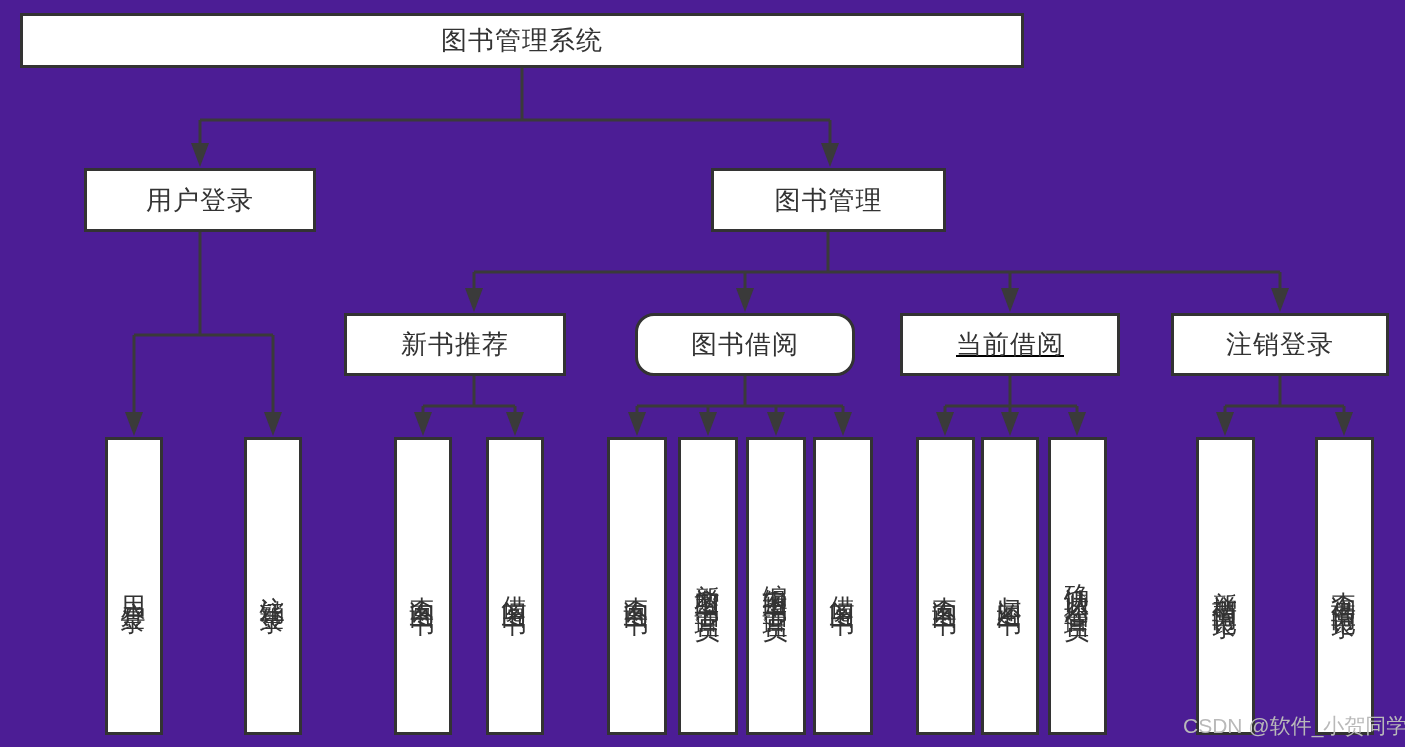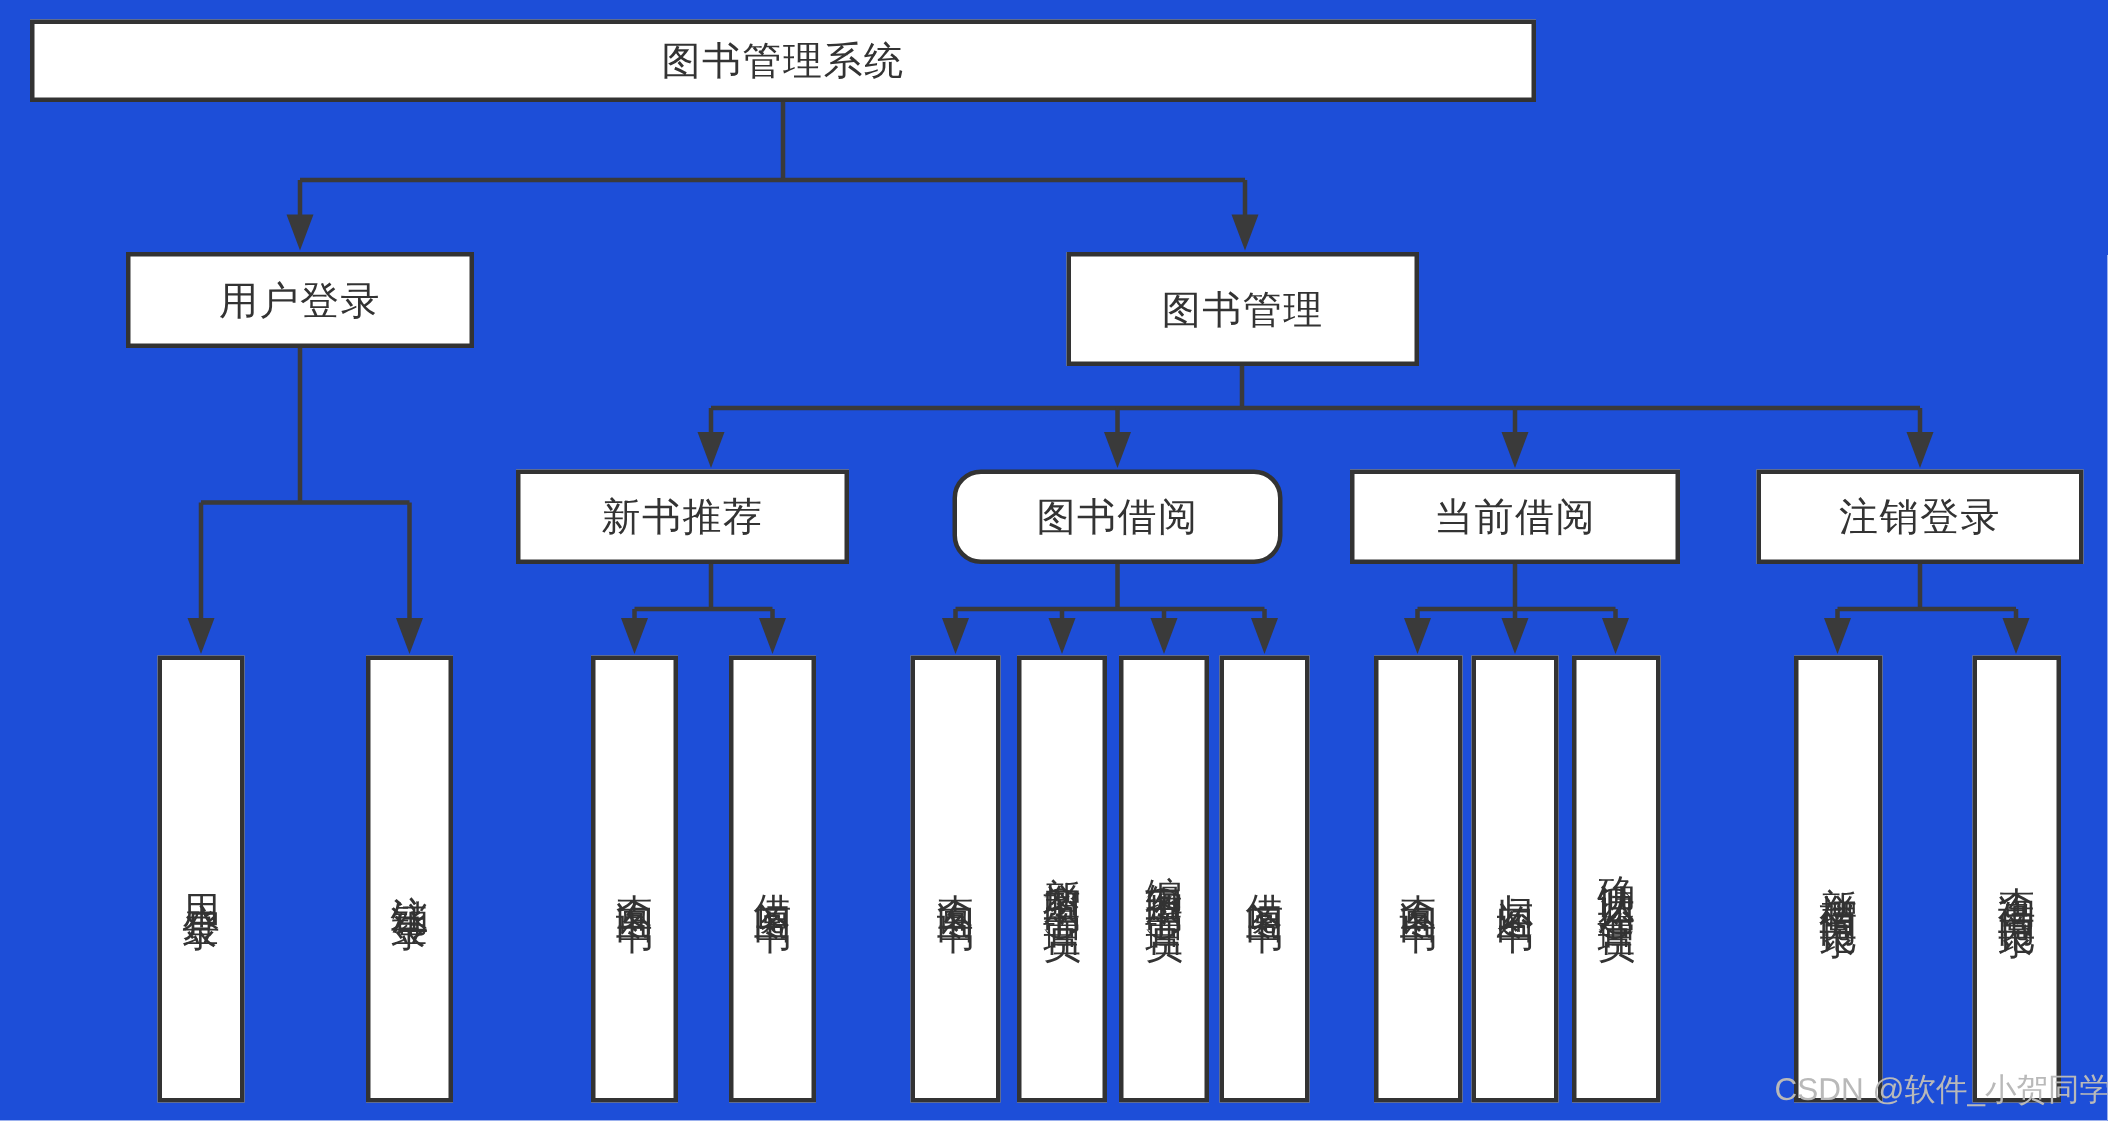--- a/index.html
+++ b/index.html
@@ -1,19 +1,19 @@
 <!DOCTYPE html>
 <html><head>
 <meta charset="utf-8">
 <style>
   html,body{margin:0;padding:0;background:#ffffff;}
   #stage{
     position:relative;
     width:1405px;height:747px;
-    background:#1d4ed8;
+    background:#4c1d95;
     overflow:hidden;
     font-family:"Liberation Sans","DejaVu Sans",sans-serif;
   }
   #wires{position:absolute;left:0;top:0;z-index:0;}
   .node{
     position:absolute;
     box-sizing:border-box;
     background:#ffffff;
     border:3px solid #333333;
     display:flex;align-items:center;justify-content:center;
@@ -32,25 +32,25 @@
     writing-mode:vertical-rl;
     text-orientation:mixed;
     font-size:25px;
     letter-spacing:5px;
     color:#333333;
     white-space:nowrap;
   }
   
   #root-box      {left:20px;  top:13px;  width:1004px; height:55px;}
   #user-login-box{left:84px;  top:168px; width:232px;  height:64px;}
-  #book-mgmt-box {left:711px; top:168px; width:235px;  height:76px;}
+  #book-mgmt-box {left:711px; top:168px; width:235px;  height:64px;}
   .l3{top:313px;height:63px;}
   #new-book-box      {left:344px;  width:222px;}
   #book-borrow-box   {left:635px;  width:220px;border-radius:19px;}
-  #current-borrow-box{left:900px;  width:220px;}
+  #current-borrow-box{left:900px;  width:220px;text-decoration:underline;}
   #borrow-record-box {left:1171px; width:218px;}
   
   #leaf-a1{left:105px;}
   #leaf-a2{left:244px;}
   #leaf-b1{left:394px;}
   #leaf-b2{left:486px;}
   #leaf-c1{left:607px;width:60px;}
   #leaf-c2{left:678px;width:60px;}
   #leaf-c3{left:746px;width:60px;}
   #leaf-c4{left:813px;width:60px;}

